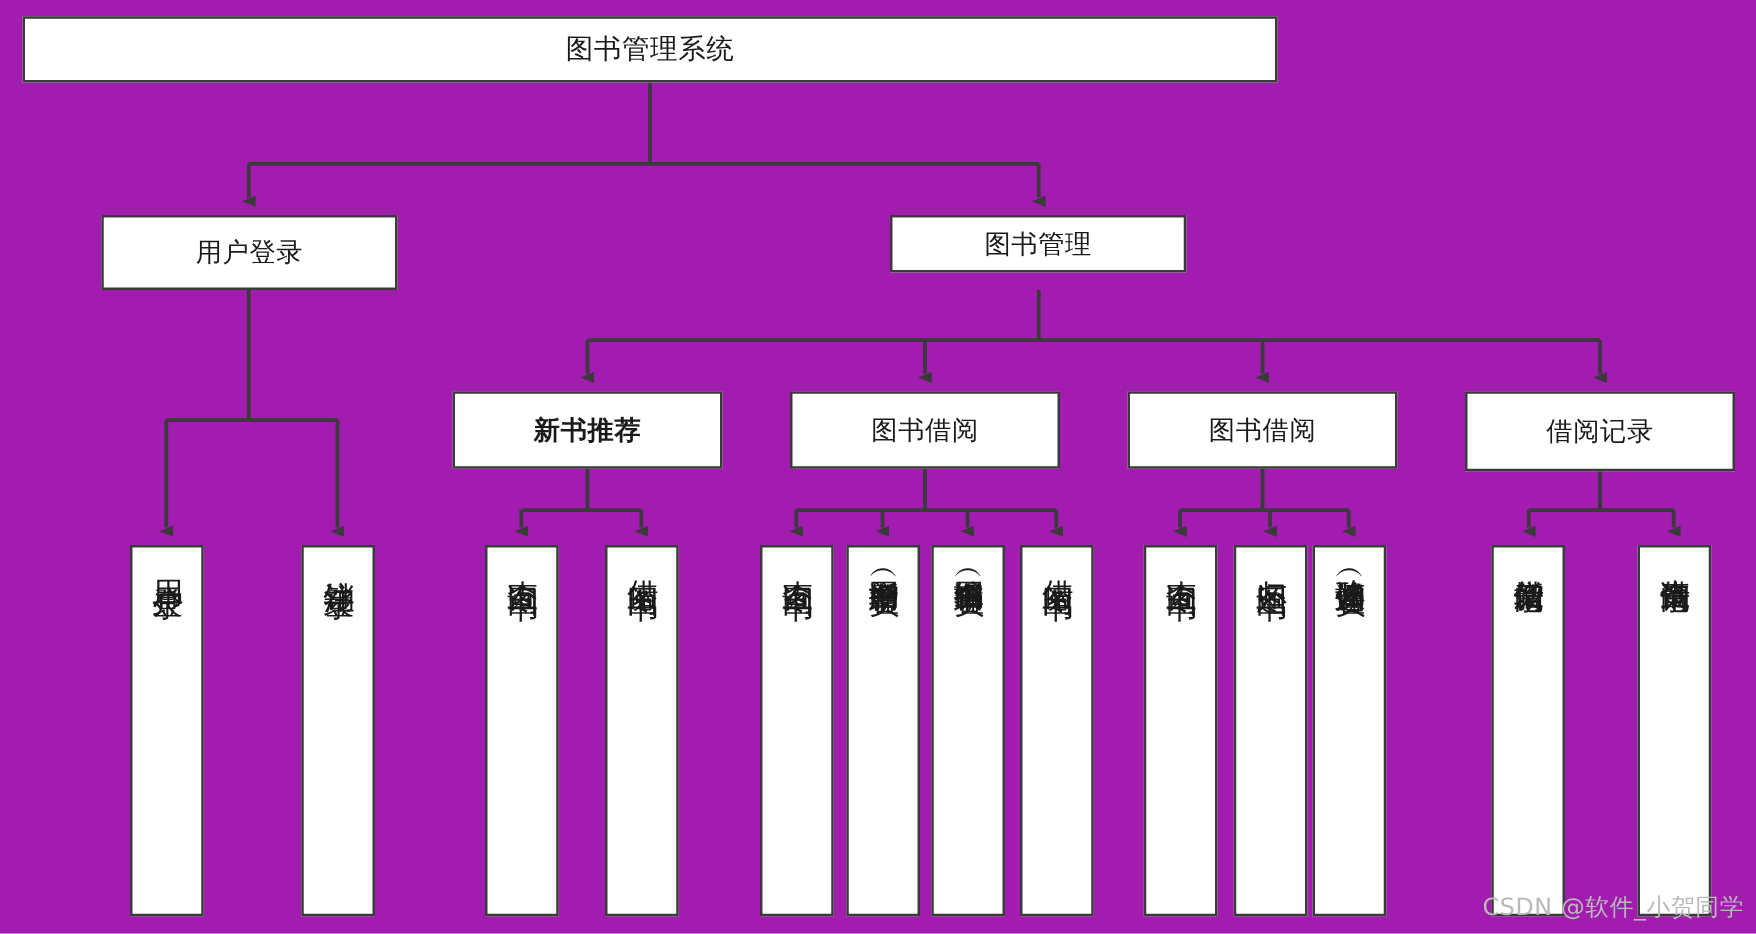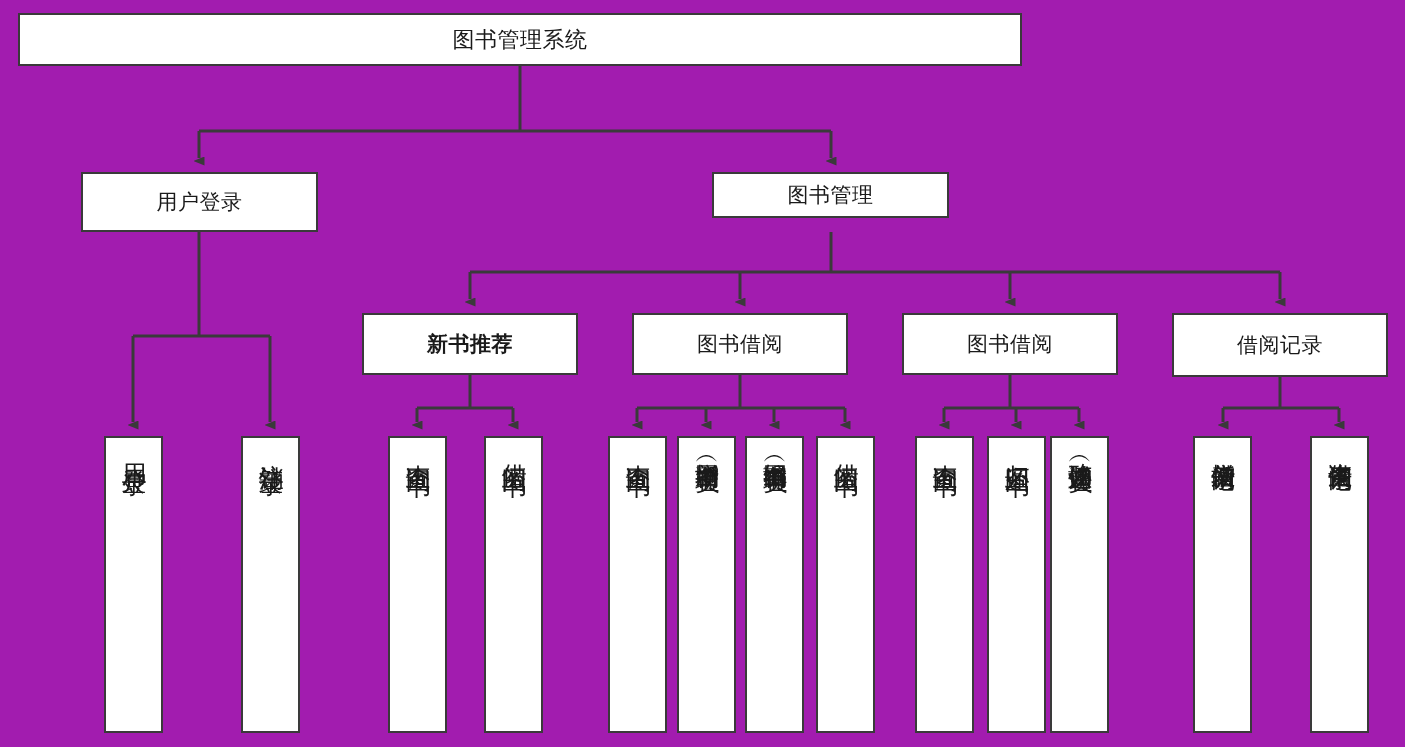--- a/index.html
+++ b/index.html
@@ -192,14 +192,15 @@
     <span class="lbl">确认归还（管理员）</span>
   </div>
 
   <div class="node leaf tall" style="left:1193px; top:436px; width:59px; height:297px;">
     <span class="lbl">新增借阅记录</span>
   </div>
   <div class="node leaf tall" style="left:1310px; top:436px; width:59px; height:297px;">
     <span class="lbl">查询借阅记录</span>
   </div>
 
+  <div class="watermark">CSDN @软件_小贺同学</div>
 
 </div>
 
 </body></html>

